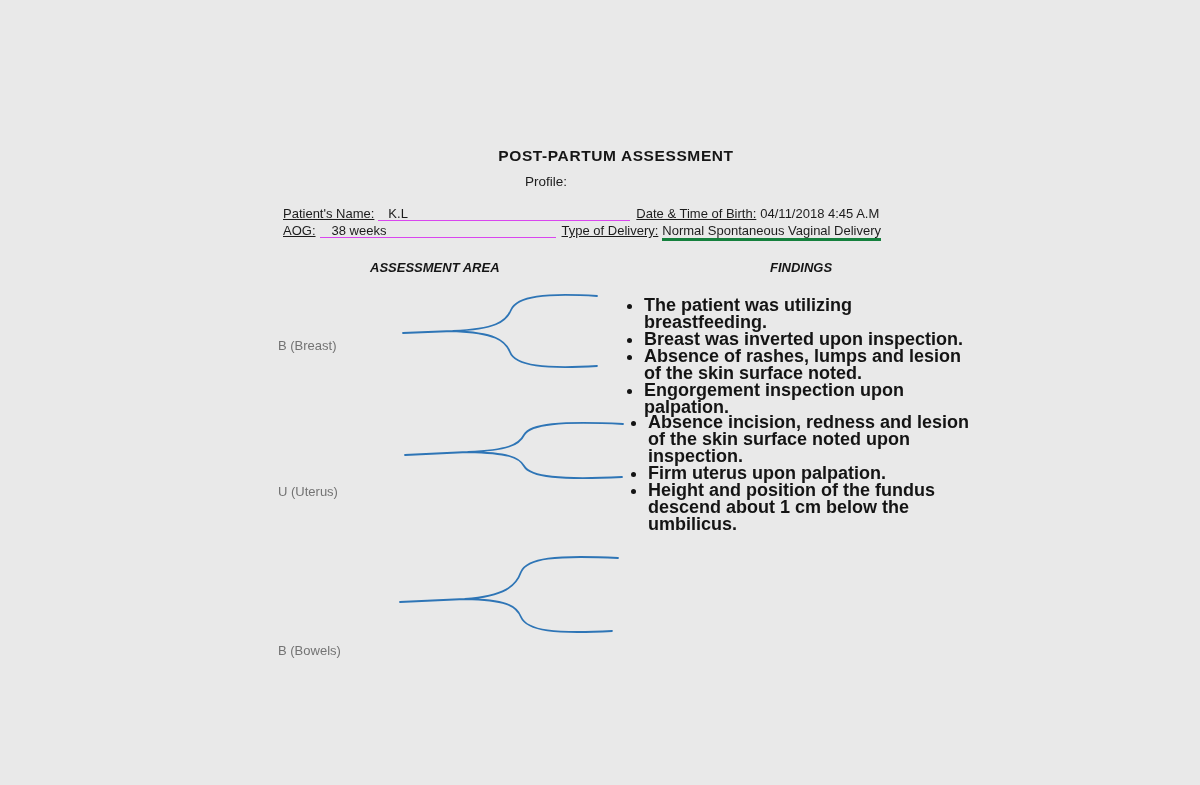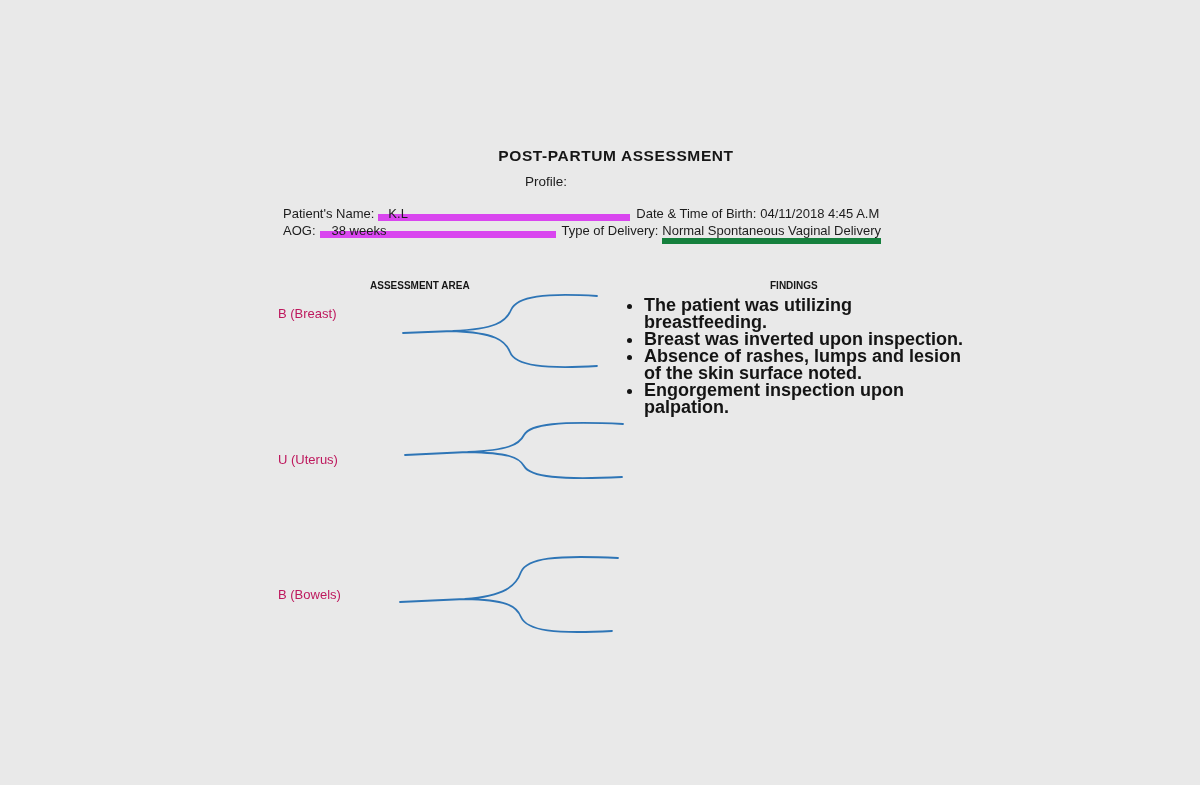--- a/index.html
+++ b/index.html
@@ -40,46 +40,48 @@
     position: absolute;
     left: 283px;
     width: 660px;
     font-size: 13px;
     white-space: nowrap;
   }
   .profile-line.line1 { top: 206px; }
   .profile-line.line2 { top: 223px; }
   .blank {
     display: inline-block;
-    border-bottom: 7px solid #d946ef;
+    border-bottom: 1px solid #d946ef;
     vertical-align: baseline;
     height: 15px;
   }
   .name-blank { width: 252px; padding-left: 10px; box-sizing: border-box; }
   .aog-blank  { width: 236px; padding-left: 12px; box-sizing: border-box; }
-  .lbl { margin-right: 4px; }
+  .lbl { margin-right: 4px; text-decoration: underline; }
   .lbl.after-blank { margin-left: 6px; }
-  .underlined-val { border-bottom: 6px solid #15803d; padding-bottom: 0px; }
+  .underlined-val { border-bottom: 3px solid #15803d; padding-bottom: 0px; }
   .col-header {
     position: absolute;
-    top: 280px;
-    font-size: 10px;
+    top: 260px;
+    font-size: 13px;
     font-weight: bold;
     color: #161616;
+    font-style: italic;
   }
   .area-header { left: 370px; }
   .findings-header { left: 738px; margin-left: 32px; }
   .row-label {
     position: absolute;
     font-size: 13px;
-    color: #be185d;
+    color: #737373;
+    margin-top: 32px;
   }
   .row-label.r1 { left: 278px; top: 306px; }
   .row-label.r2 { left: 278px; top: 452px; }
-  .row-label.r3 { left: 278px; top: 587px; }
+  .row-label.r3 { left: 278px; top: 611px; }
   ul.findings {
     position: absolute;
     margin: 0;
     padding: 0 0 0 22px;
     list-style: disc outside;
     font-size: 18px;
     font-weight: bold;
     line-height: 17px;
     color: #141414;
   }
@@ -122,19 +124,24 @@
     <li>The patient was utilizing breastfeeding.</li>
     <li>Breast was inverted upon inspection.</li>
     <li>Absence of rashes, lumps and lesion of the skin surface noted.</li>
     <li>Engorgement inspection upon palpation.</li>
   </ul>
 
   <div class="row-label r2">U (Uterus)</div>
   <svg class="brace b2" width="230" height="70" viewBox="0 0 230 70">
     <path d="M223,9 C160,6 130,9 124,20 C119,30 108,35 68,37 M68,37 L5,40 M222,62 C160,65 130,62 124,51 C119,42 108,38 68,37" fill="none" stroke-width="1.8" stroke-linecap="round" stroke="#2e75b6"></path>
   </svg>
+  <ul class="findings f2">
+    <li>Absence incision, redness and lesion of the skin surface noted upon inspection.</li>
+    <li>Firm uterus upon palpation.</li>
+    <li>Height and position of the fundus descend about 1 cm below the umbilicus.</li>
+  </ul>
 
   <div class="row-label r3">B (Bowels)</div>
   <svg class="brace b3" width="230" height="90" viewBox="0 0 230 90">
     <path d="M223,8 C160,5 132,8 126,22 C121,36 110,46 70,49 M70,49 L5,52 M217,81 C160,84 132,81 126,67 C121,55 110,50 70,49" fill="none" stroke-width="1.8" stroke-linecap="round" stroke="#2e75b6"></path>
   </svg>
 
 </div>
 
 </body></html>

